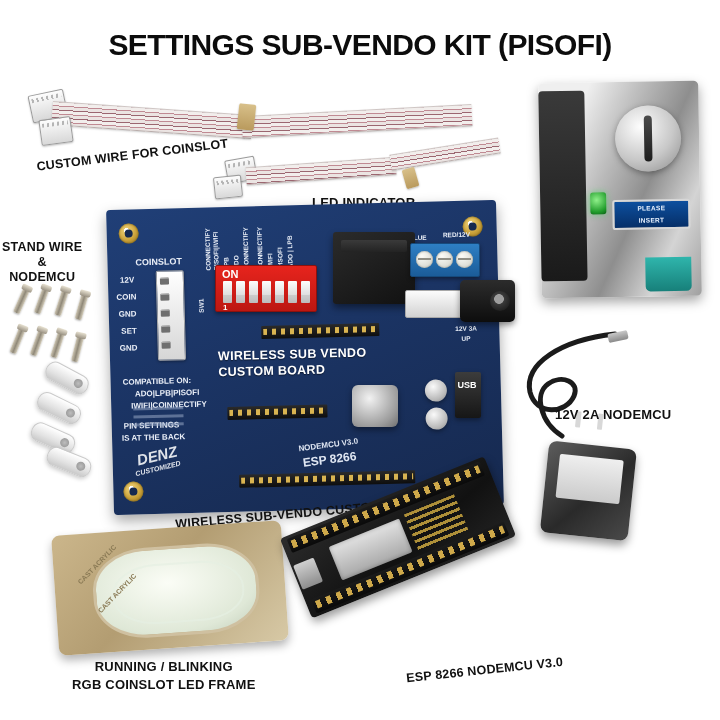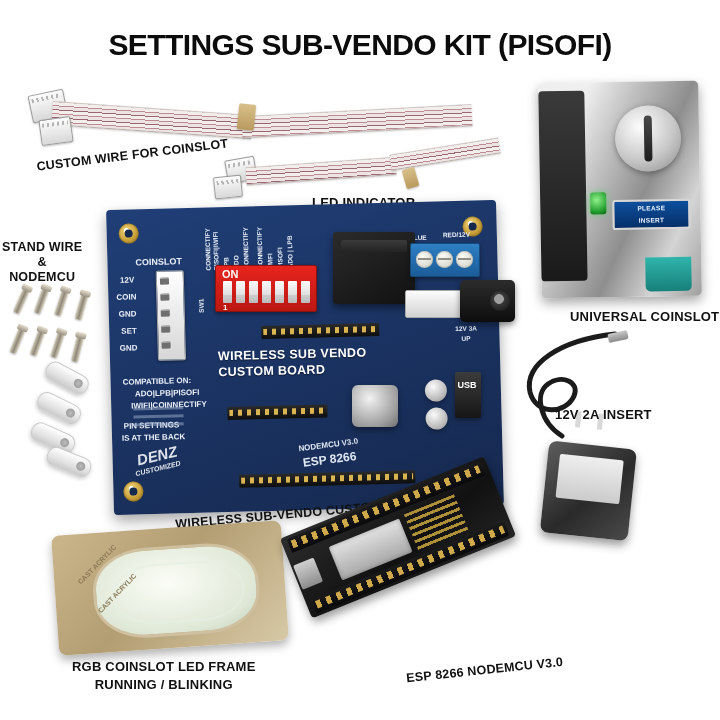--- a/index.html
+++ b/index.html
@@ -481,49 +481,48 @@
     <div id="csbody"></div>
     <div id="csdark"></div>
     <div id="csknob"></div>
     <div id="csgreen"></div>
     <div id="cslcd">
       <span>PLEASE</span>
       <span>INSERT</span>
     </div>
     <div id="csteal"></div>
   </div>
-  <div class="abs lbl" id="lbl-coinslot">UNIVERSAL COINSLOT</div>
 
   <div class="abs" id="adaptor">
     <div id="adbody">
       <div id="adlabel"></div>
     </div>
     <div id="adprongs">
       <i style="left:0;"></i>
         <i style="left:22px;"></i>
     </div>
   </div>
   <svg class="abs" style="left:500px;top:330px;width:120px;height:120px;">
     <path d="M115,4 C60,10 24,34 30,62 C36,86 66,84 74,66 C80,52 62,44 48,54 C34,64 40,92 62,106" fill="none" stroke="#1b1b1b" stroke-width="5" stroke-linecap="round"></path>
   </svg>
   <div class="abs" style="left:608px;top:332px;width:20px;height:9px;background:linear-gradient(#c9c9c9,#8a8a8a);border-radius:2px;transform:rotate(-12deg);"></div>
-  <div class="abs lbl" id="lbl-adaptor">12V 2A INSERT</div>
+  <div class="abs lbl" id="lbl-adaptor">12V 2A NODEMCU</div>
 
   <div class="abs" id="rgb">
     <div id="rgbbody">
       <div id="rgbslot">
         <div id="rgbinner"></div>
       </div>
       <div class="rgbtext" style="left:18px;top:28px;">CAST ACRYLIC</div>
       <div class="rgbtext" style="left:36px;top:58px;">CAST ACRYLIC</div>
     </div>
   </div>
   <div class="abs lbl" id="lbl-rgb">
+    <div>RUNNING / BLINKING</div>
     <div>RGB COINSLOT LED FRAME</div>
-    <div>RUNNING / BLINKING</div>
   </div>
 
   <div class="abs" id="nodemcu">
     <div id="nmpcb">
       <div class="nmhdr" style="top:3px;"></div>
       <div class="nmhdr" style="bottom:3px;"></div>
       <div id="nmshield"></div>
       <div id="nmant"></div>
       <div id="nmusb"></div>
     </div>

